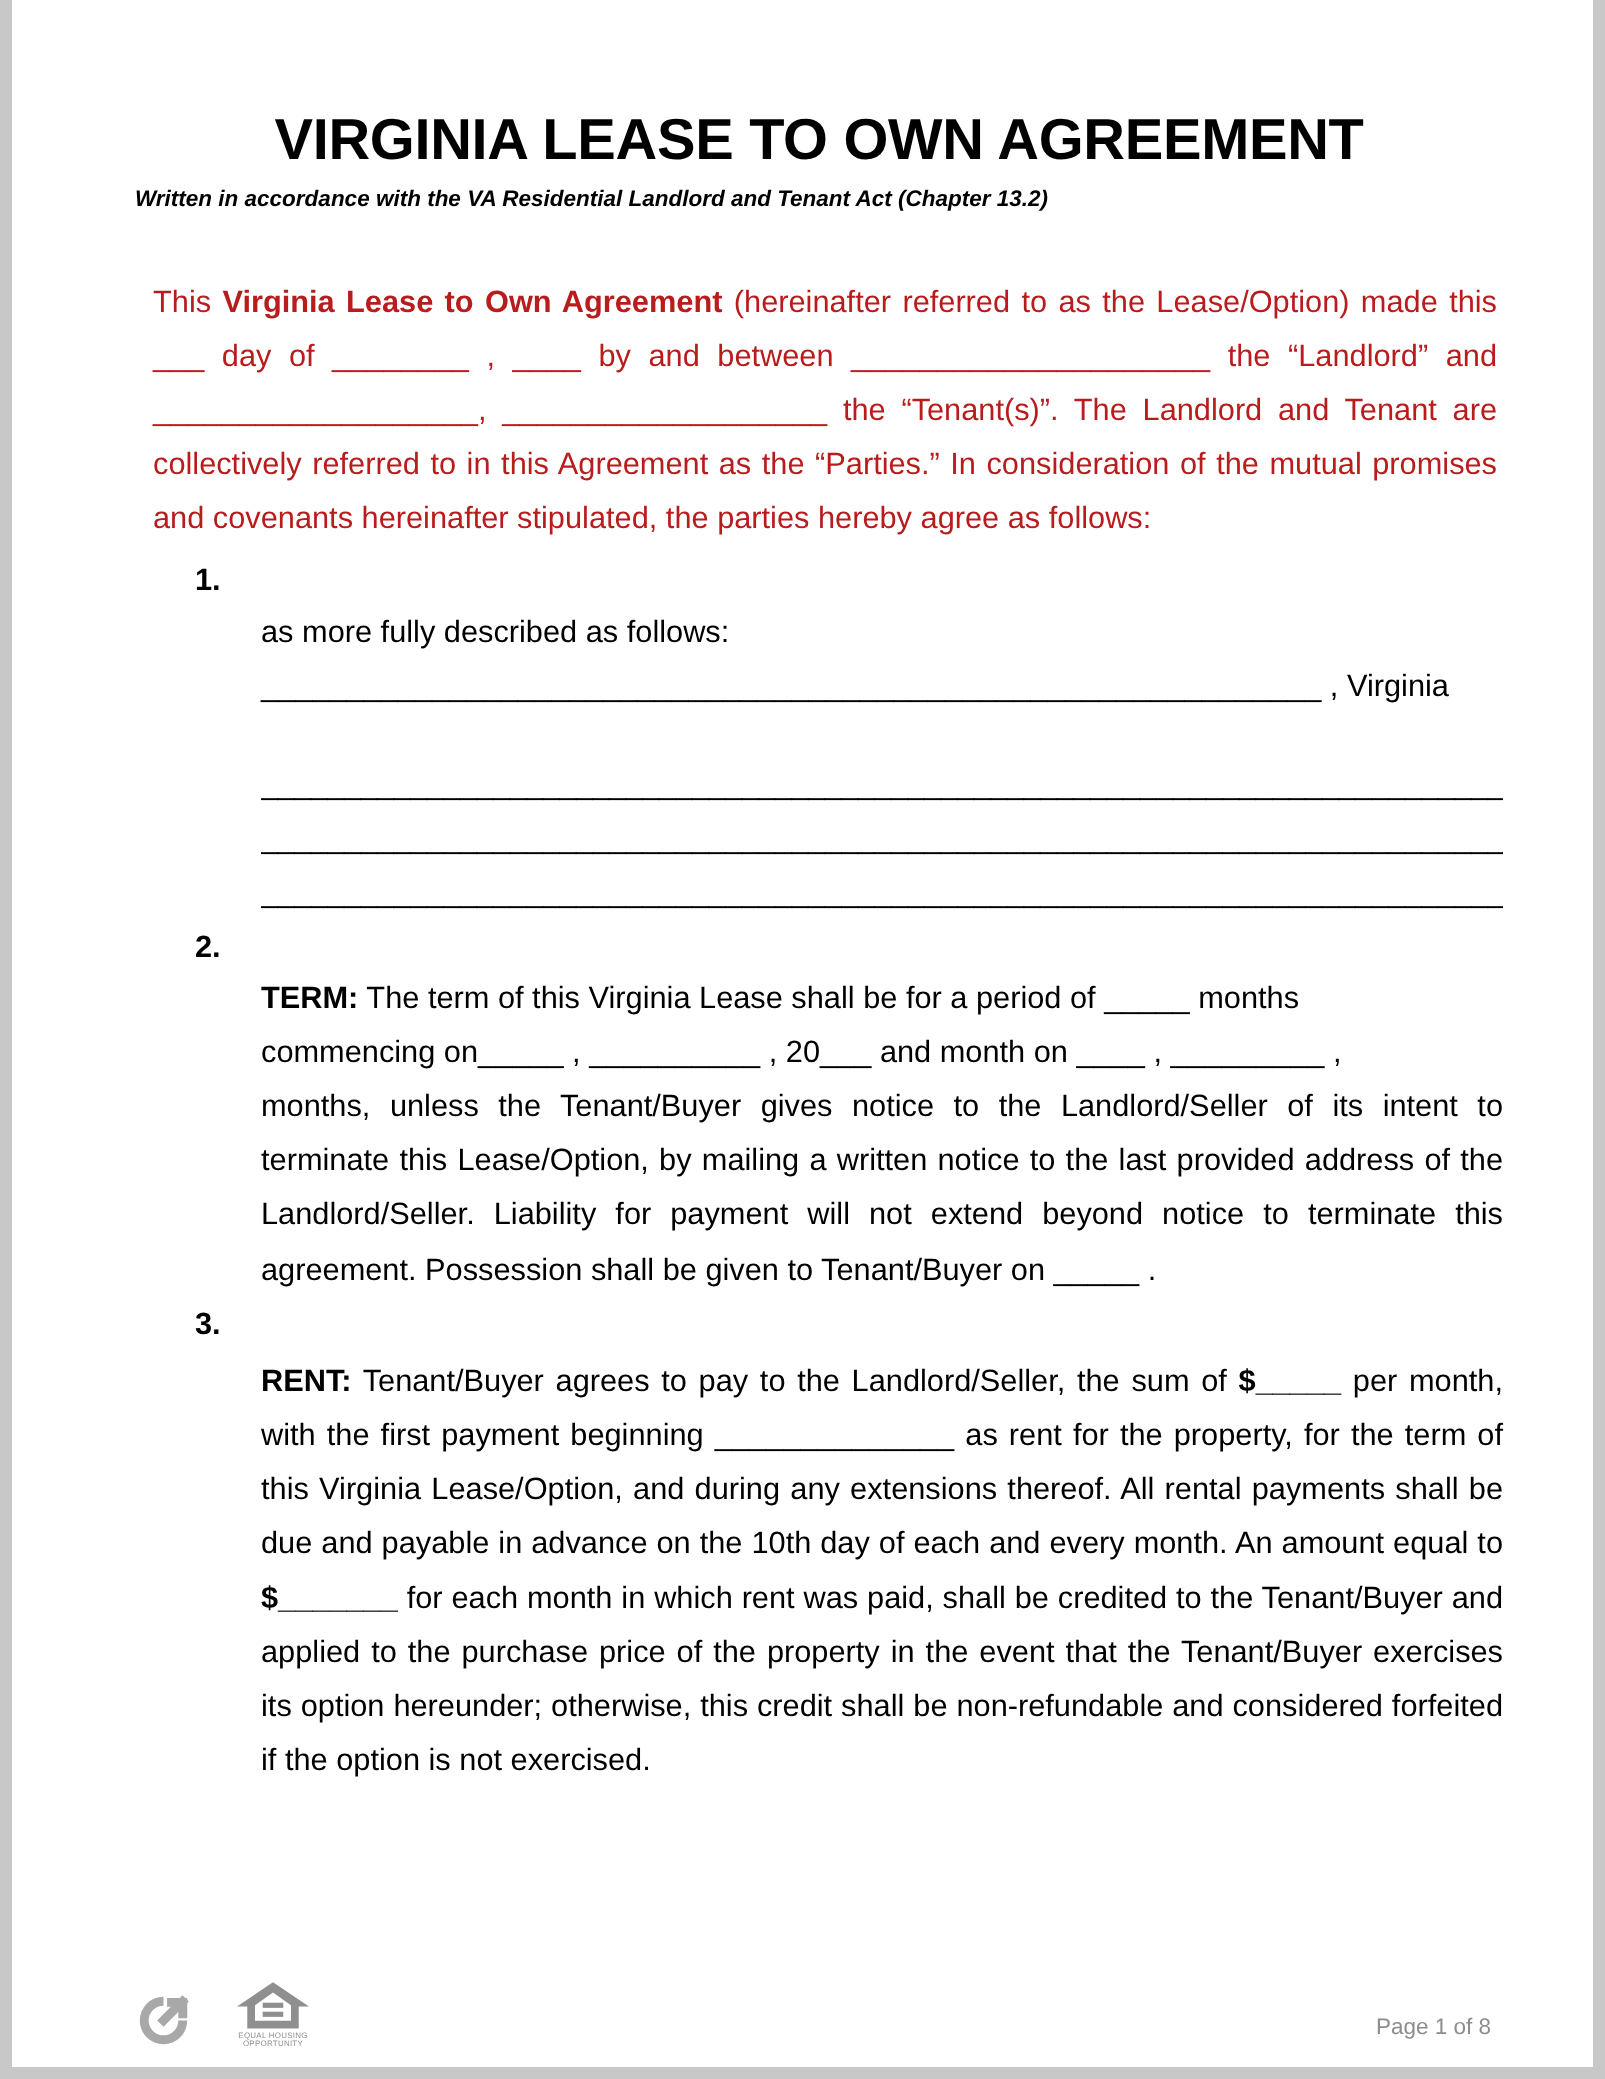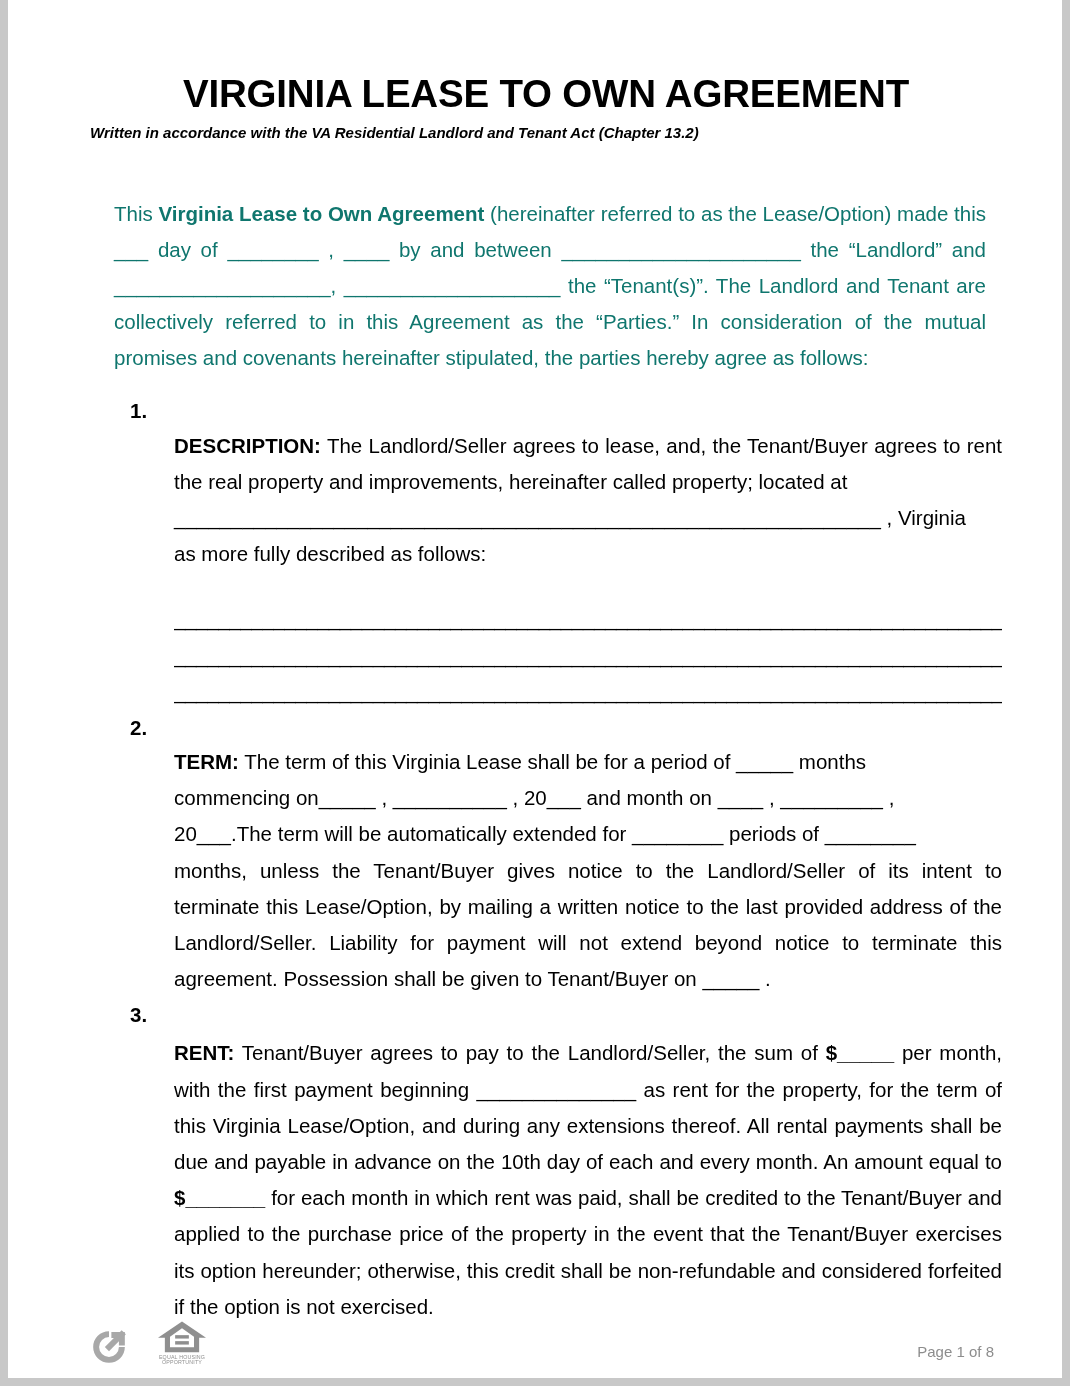--- a/index.html
+++ b/index.html
@@ -45,25 +45,25 @@
     padding-top: 9px;
     text-align: left;
     font-size: 15px;
     font-style: italic;
     font-weight: bold;
     color: #000;
   }
 
   
   .intro {
-    margin: 16px;
+    margin: 4px;
     padding-top: 39px;
     font-size: 20.5px;
     line-height: 36.2px;
-    color: #0f766e;
+    color: #b91c1c;
     text-align: left;
     padding-left: 8px;
     padding-right: 0px;
   }
   .intro b { font-weight: bold; }
 
   
   .clauses {
     margin: 0;
     padding: 0;
@@ -130,35 +130,33 @@
     <h1 class="doc-title">VIRGINIA LEASE TO OWN AGREEMENT</h1>
 
     <p class="doc-subtitle">Written in accordance with the VA Residential Landlord and Tenant Act (Chapter 13.2)</p>
 
     <p class="intro just"><span>This </span><b>Virginia Lease to Own Agreement</b><span> (hereinafter referred to as the Lease/Option) made this ___ day of ________ , ____ by and between _____________________ the “Landlord” and ___________________, ___________________ the “Tenant(s)”. The Landlord and Tenant are collectively referred to in this Agreement as the “Parties.” In consideration of the mutual promises and covenants hereinafter stipulated, the parties hereby agree as follows:</span></p>
 
     <ol class="clauses">
 
       <li class="clause" id="clause-1">
         <span class="num">1.</span>
-        <p class="just"><span class="heading">DESCRIPTION:</span><span> The Landlord/Seller agrees to lease, and, the Tenant/Buyer agrees to rent the real property and improvements,  hereinafter  called  property;  located  at</span></p>
+        <p>as more fully described as follows:</p>
         <p>______________________________________________________________ , Virginia</p>
-        <p>as more fully described as follows:</p>
         <div class="blank-lines">
           <div>______________________________________________________________________________</div>
           <div>______________________________________________________________________________</div>
           <div>____________________________________________________________________________</div>
         </div>
       </li>
 
       <li class="clause" id="clause-2">
         <span class="num">2.</span>
         <p><span class="heading">TERM:</span><span> The term of this Virginia Lease shall  be for a period of _____ months</span></p>
         <p>commencing on_____ , __________ , 20___ and month on ____ , _________ ,</p>
-        <p class="nowrap">20___.The  term  will  be  automatically   extended  for  ________ periods  of  ________</p>
         <p class="just">months, unless the Tenant/Buyer gives notice to the Landlord/Seller of its intent to terminate this Lease/Option, by mailing a written notice to the last provided address of the Landlord/Seller. Liability for payment will not extend beyond notice to terminate this agreement. Possession shall be given to Tenant/Buyer on _____ .</p>
       </li>
 
       <li class="clause" id="clause-3">
         <span class="num">3.</span>
         <p class="just"><span class="heading">RENT:</span><span> Tenant/Buyer agrees to pay to the Landlord/Seller, the sum of </span><b>$_____</b><span> per month, with the first payment beginning ______________ as rent for the property, for the term of this Virginia Lease/Option, and during any extensions thereof. All rental payments shall be due and payable in advance on the 10th day of each and every month. An amount equal to </span><b>$_______</b><span> for each month in which rent was paid, shall be credited to the Tenant/Buyer and applied to the purchase price of the property in the event that the Tenant/Buyer exercises its option hereunder; otherwise, this credit shall be non-refundable and considered forfeited if the option is not exercised.</span></p>
       </li>
 
     </ol>
   </div>

